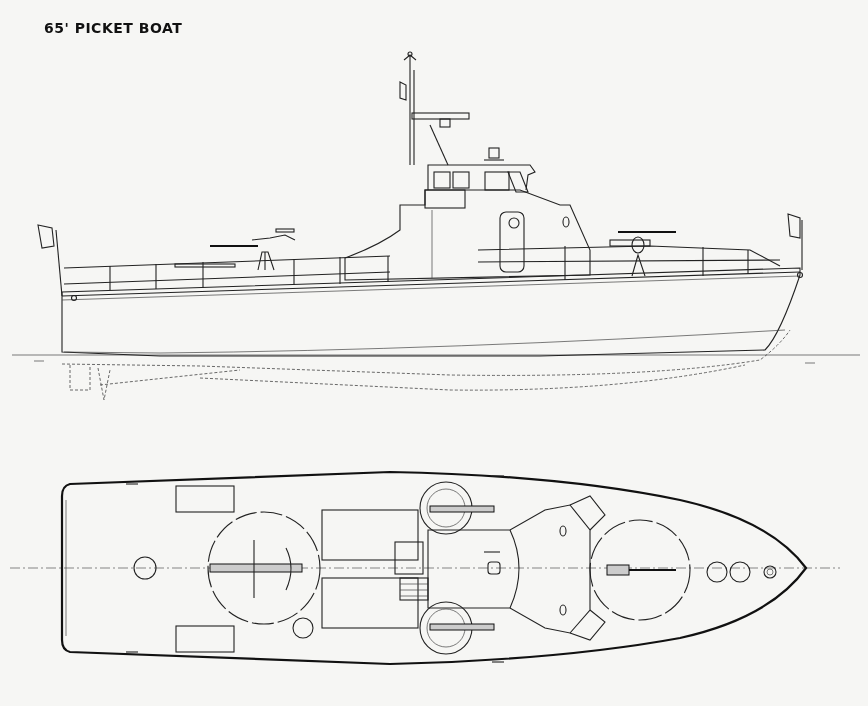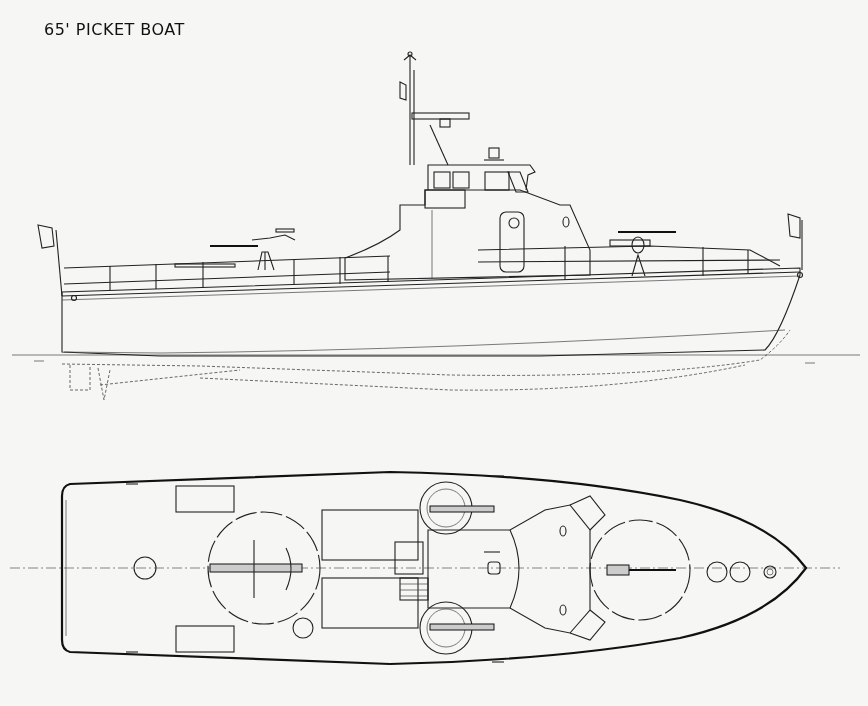--- a/index.html
+++ b/index.html
@@ -1,17 +1,17 @@
 <!DOCTYPE html>
 <html><head>
 <meta charset="utf-8">
 <style>
   html,body{margin:0;padding:0;}
   body{width:868px;height:706px;background:#f6f6f4;position:relative;overflow:hidden;font-family:"Liberation Sans",sans-serif;}
-  .title{position:absolute;left:44px;top:20px;font-family:"DejaVu Sans",sans-serif;font-weight:normal;font-size:16px;letter-spacing:0.5px;color:#111;}
+  .title{position:absolute;left:44px;top:20px;font-family:"DejaVu Sans",sans-serif;font-weight:bold;font-size:14px;letter-spacing:0.5px;color:#111;}
   svg{position:absolute;left:0;top:0;}
   .ln{stroke:#222;fill:none;stroke-width:1.1;}
   .thk{stroke:#111;fill:none;stroke-width:2.2;}
   .thin{stroke:#444;fill:none;stroke-width:0.7;}
   .dash{stroke:#444;fill:none;stroke-width:0.8;stroke-dasharray:3 2;}
   .cl{stroke:#555;fill:none;stroke-width:0.7;stroke-dasharray:10 3 2 3;}
   .gun{stroke:#111;fill:#ccc;stroke-width:1;}
 </style>
 </head>
 <body>

